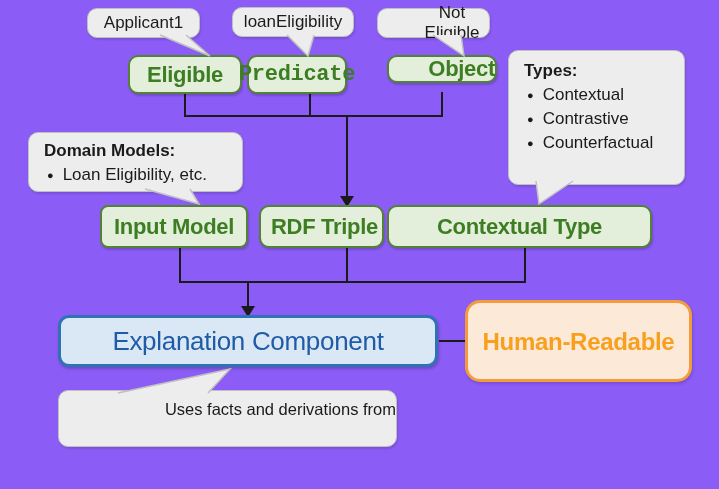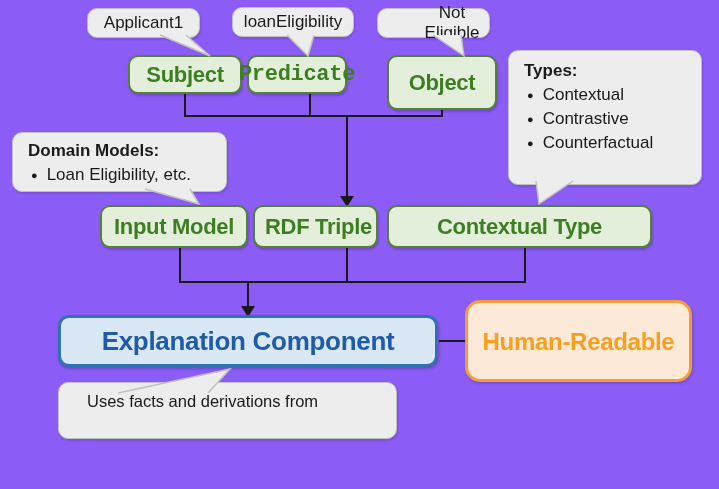--- a/index.html
+++ b/index.html
@@ -12,21 +12,21 @@
   body{font-family:"Liberation Sans", sans-serif;}
   .canvas{position:relative;width:719px;height:489px;background:#8b5cf6;overflow:hidden;}
   .layer{position:absolute;left:0;top:0;width:719px;height:489px;pointer-events:none;}
   .layer.under{z-index:0;}
   .layer.over{z-index:2;}
   .node,.bubble{position:absolute;box-sizing:border-box;z-index:1;display:flex;align-items:center;justify-content:center;text-align:center;}
   .gbox{background:var(--green-fill);border:2.5px solid var(--green-border);border-radius:10px;
         color:var(--green-text);font-weight:bold;font-size:22px;letter-spacing:-0.3px;
         box-shadow:1px 2px 2px rgba(0,0,0,0.18);}
   .bluebox{background:var(--blue-fill);border:3px solid var(--blue-border);border-radius:11px;
-        color:var(--blue-text);font-weight:bold;font-size:26px;letter-spacing:-0.3px;
+        color:var(--blue-text);font-weight:normal;font-size:26px;letter-spacing:-0.3px;
         box-shadow:1px 2px 3px rgba(0,0,0,0.22);}
   .orangebox{background:var(--orange-fill);border:3px solid var(--orange-border);border-radius:15px;
         color:var(--orange-text);font-weight:bold;font-size:24px;letter-spacing:-0.3px;
         flex-direction:column;line-height:31px;box-shadow:1px 2px 3px rgba(0,0,0,0.15);}
   .bubble{background:var(--bubble-fill);border:1.5px solid var(--bubble-border);border-radius:10px;
         color:#1a1a1a;font-size:17px;box-shadow:1px 1.5px 2px rgba(0,0,0,0.12);}
   .bubble.block{display:block;text-align:left;}
   .bubble .title{font-weight:bold;font-size:17px;line-height:22px;}
   .bubble ul{list-style:none;margin:1px 0 0 0;padding:0;}
   .bubble li{font-size:17px;line-height:23px;white-space:nowrap;}
@@ -65,64 +65,64 @@
     <span>Applicant1</span>
   </div>
   <div class="bubble" style="left:232px;top:7px;width:122px;height:30px;">
     <span>loanEligibility</span>
   </div>
   <div class="bubble" style="left:377px;top:8px;width:113px;height:30px;padding-left:37px;">
     <span>Not Eligible</span>
   </div>
 
   <div class="node gbox" style="left:128px;top:55px;width:114px;height:39px;">
-    <span>Subject</span>
+    <span>Eligible</span>
   </div>
   <div class="node gbox" style="left:247px;top:55px;width:100px;height:39px;font-family:Liberation Mono, monospace;">
     <span>Predicate</span>
   </div>
-  <div class="node gbox" style="left:387px;top:55px;width:110px;height:55px;">
+  <div class="node gbox" style="left:387px;top:55px;width:110px;height:28px;justify-content:flex-end;">
     <span>Object</span>
   </div>
 
-  <div class="bubble block" style="left:508px;top:50px;width:194px;height:135px;padding:9px 8px 0 15px;">
+  <div class="bubble block" style="left:508px;top:50px;width:177px;height:135px;padding:9px 8px 0 15px;">
     <div class="title">Types:</div>
     <ul>
       <li>Contextual</li>
       <li>Contrastive</li>
       <li>Counterfactual</li>
     </ul>
   </div>
 
-  <div class="bubble block" style="left:12px;top:132px;width:215px;height:60px;padding:7px 8px 0 15px;">
+  <div class="bubble block" style="left:28px;top:132px;width:215px;height:60px;padding:7px 8px 0 15px;">
     <div class="title">Domain Models:</div>
     <ul>
       <li>Loan Eligibility, etc.</li>
     </ul>
   </div>
 
-  <div class="node gbox" style="left:100px;top:205px;width:148px;height:43px;">
+  <div class="node gbox" style="left:100px;top:205px;width:148px;height:43px;border-radius:8px;">
     <span>Input Model</span>
   </div>
-  <div class="node gbox" style="left:253px;top:205px;width:125px;height:43px;padding-left:6px;">
+  <div class="node gbox" style="left:259px;top:205px;width:125px;height:43px;padding-left:6px;">
     <span>RDF Triple</span>
   </div>
   <div class="node gbox" style="left:387px;top:205px;width:265px;height:43px;">
     <span>Contextual Type</span>
   </div>
 
   <div class="node bluebox" style="left:58px;top:315px;width:380px;height:52px;">
     <span>Explanation Component</span>
   </div>
 
   <div class="node orangebox" style="left:465px;top:300px;width:227px;height:82px;">
     <span class="hr-line">Human-Readable</span>
   </div>
 
-  <div class="bubble block" style="left:58px;top:382px;width:339px;height:57px;padding:7px 0 0 28px;">
+  <div class="bubble block" style="left:58px;top:390px;width:339px;height:57px;padding:7px 0 0 28px;text-align:right;">
     <span class="note-line">Uses facts and derivations from</span>
   </div>
 
   <svg class="layer over" viewBox="0 0 719 489">
     <path d="M 160 35 L 210 56 L 186 35" fill="#EDEDED" stroke="#C0C0C0" stroke-width="1.5"></path>
     <path d="M 287 35 L 308 56 L 314 35" fill="#EDEDED" stroke="#C0C0C0" stroke-width="1.5"></path>
     <path d="M 433 35 L 464 56 L 461 35" fill="#EDEDED" stroke="#C0C0C0" stroke-width="1.5"></path>
     <path d="M 536 181 L 539 204 L 573 181" fill="#EDEDED" stroke="#C0C0C0" stroke-width="1.5"></path>
     <path d="M 145 189 L 199 204 L 190 189" fill="#EDEDED" stroke="#C0C0C0" stroke-width="1.5"></path>
     <path d="M 118 393 L 230 369 L 208 393" fill="#EDEDED" stroke="#C0C0C0" stroke-width="1.5"></path>

